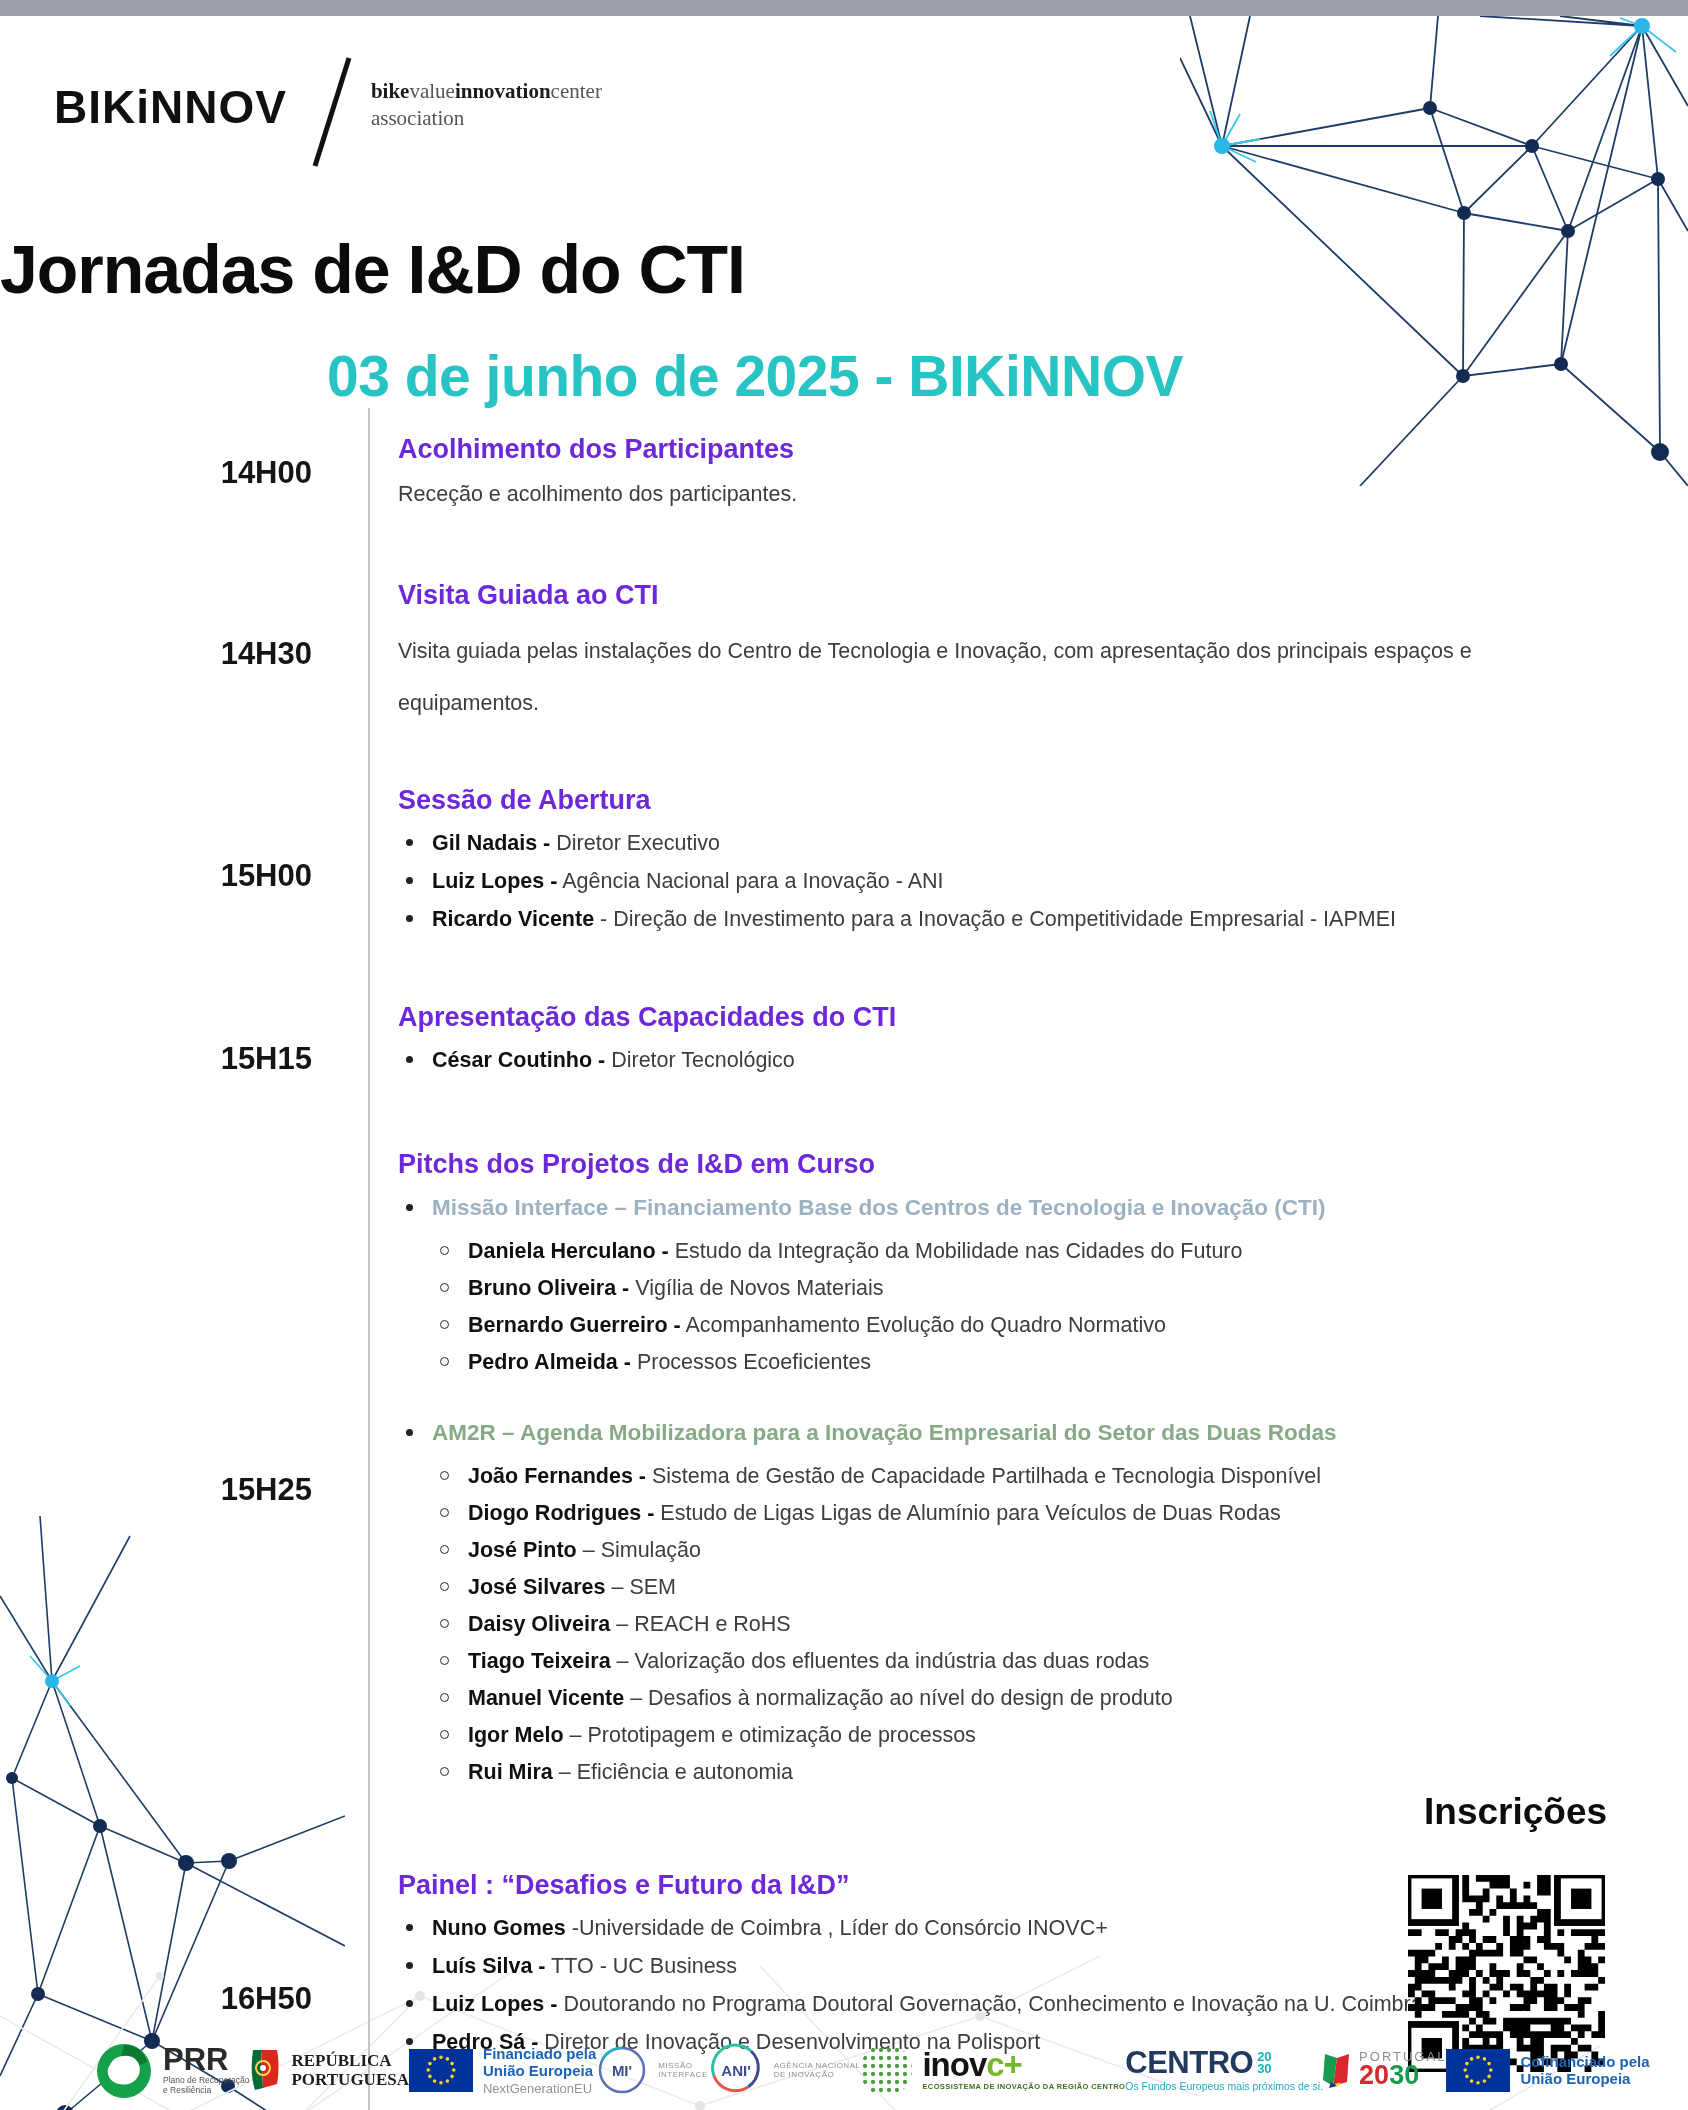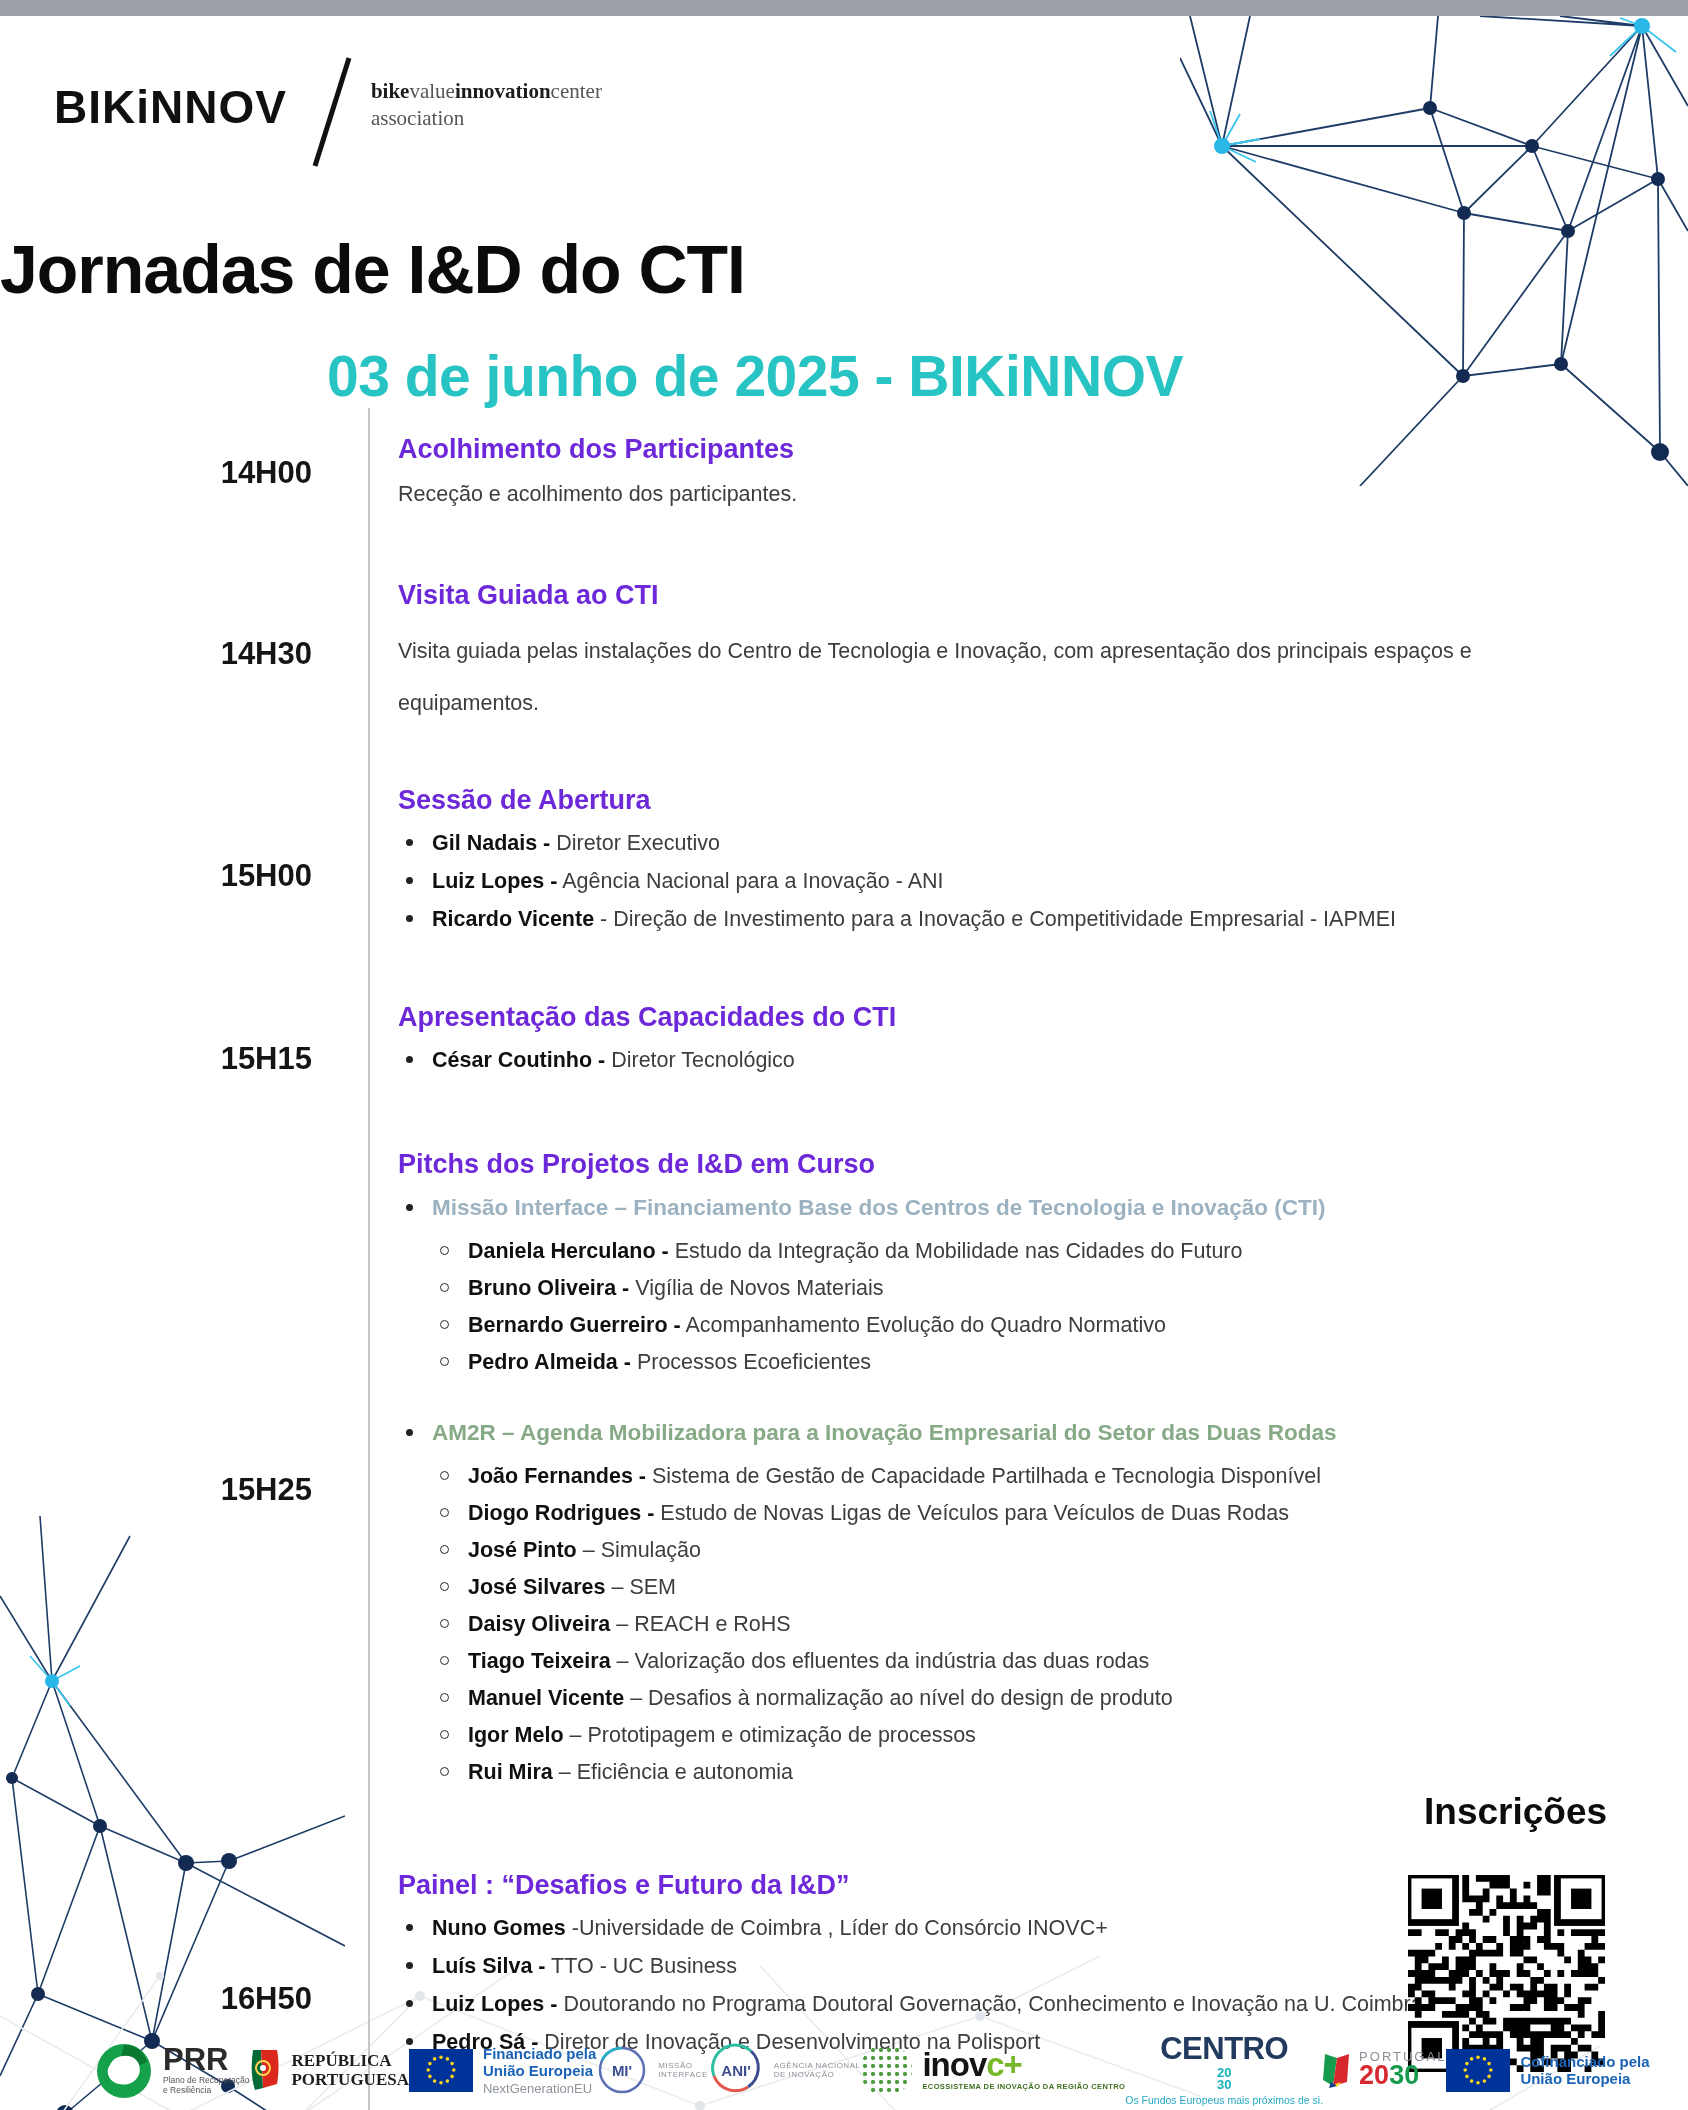--- a/index.html
+++ b/index.html
@@ -207,21 +207,21 @@
               <li><b>Daniela Herculano -</b> <span>Estudo da Integração da Mobilidade nas Cidades do Futuro</span></li>
               <li><b>Bruno Oliveira -</b> <span>Vigília de Novos Materiais</span></li>
               <li><b>Bernardo Guerreiro -</b> <span>Acompanhamento Evolução do Quadro Normativo</span></li>
               <li><b>Pedro Almeida -</b> <span>Processos Ecoeficientes</span></li>
             </ul>
           </div>
           <div class="group">
             <div class="glabel" style="color: rgb(134, 169, 134);">AM2R – Agenda Mobilizadora para a Inovação Empresarial do Setor das Duas Rodas</div>
             <ul class="l2">
               <li><b>João Fernandes -</b> <span>Sistema de Gestão de Capacidade Partilhada e Tecnologia Disponível</span></li>
-              <li><b>Diogo Rodrigues -</b> <span>Estudo de Novas Ligas de Veículos para Veículos de Duas Rodas</span></li>
+              <li><b>Diogo Rodrigues -</b> <span>Estudo de Ligas Ligas de Alumínio para Veículos de Duas Rodas</span></li>
               <li><b>José Pinto</b> <span>– Simulação</span></li>
               <li><b>José Silvares</b> <span>– SEM</span></li>
               <li><b>Daisy Oliveira</b> <span>– REACH e RoHS</span></li>
               <li><b>Tiago Teixeira</b> <span>– Valorização dos efluentes da indústria das duas rodas</span></li>
               <li><b>Manuel Vicente</b> <span>– Desafios à normalização ao nível do design de produto</span></li>
               <li><b>Igor Melo</b> <span>– Prototipagem e otimização de processos</span></li>
               <li><b>Rui Mira</b> <span>– Eficiência e autonomia</span></li>
             </ul>
           </div>
         </div>
@@ -340,21 +340,21 @@
     <div class="flogo">
       <div class="inovc-dots"></div>
       <div>
         <div class="inovc-name"><span>inov</span><span class="gr">c+</span></div>
         <div class="inovc-sub">ECOSSISTEMA DE INOVAÇÃO DA REGIÃO CENTRO</div>
       </div>
     </div>
 
     <div class="flogo">
       <div>
-        <div style="display:flex;align-items:center;gap:4px;flex-direction:column;">
+        <div style="display:flex;align-items:center;gap:4px;">
           <span class="centro-name">CENTRO</span>
           <span class="centro-num">
             <span>20</span><br><span>30</span>
           </span>
         </div>
         <div class="centro-sub">Os Fundos Europeus mais próximos de si.</div>
       </div>
     </div>
 
     <div class="flogo">

